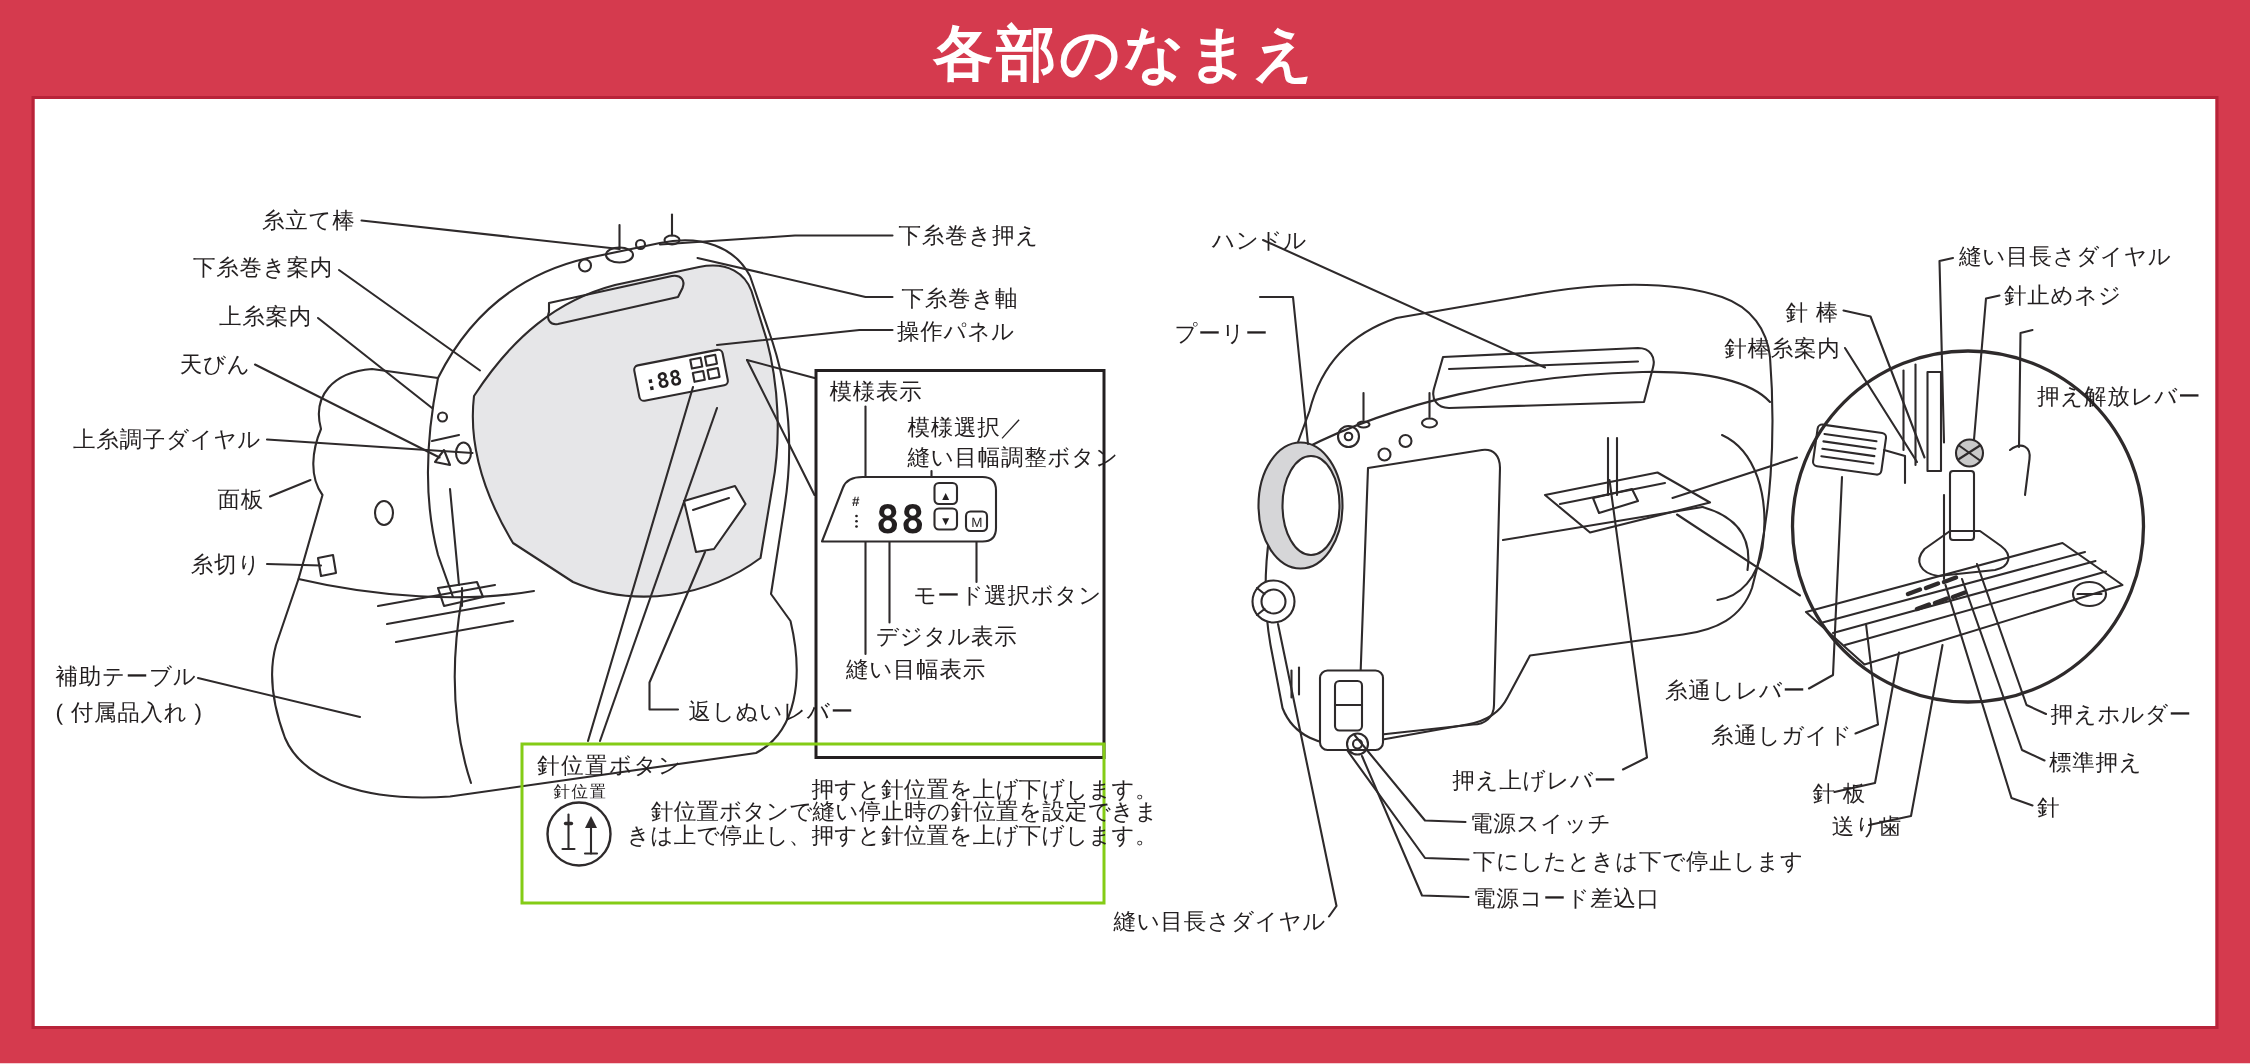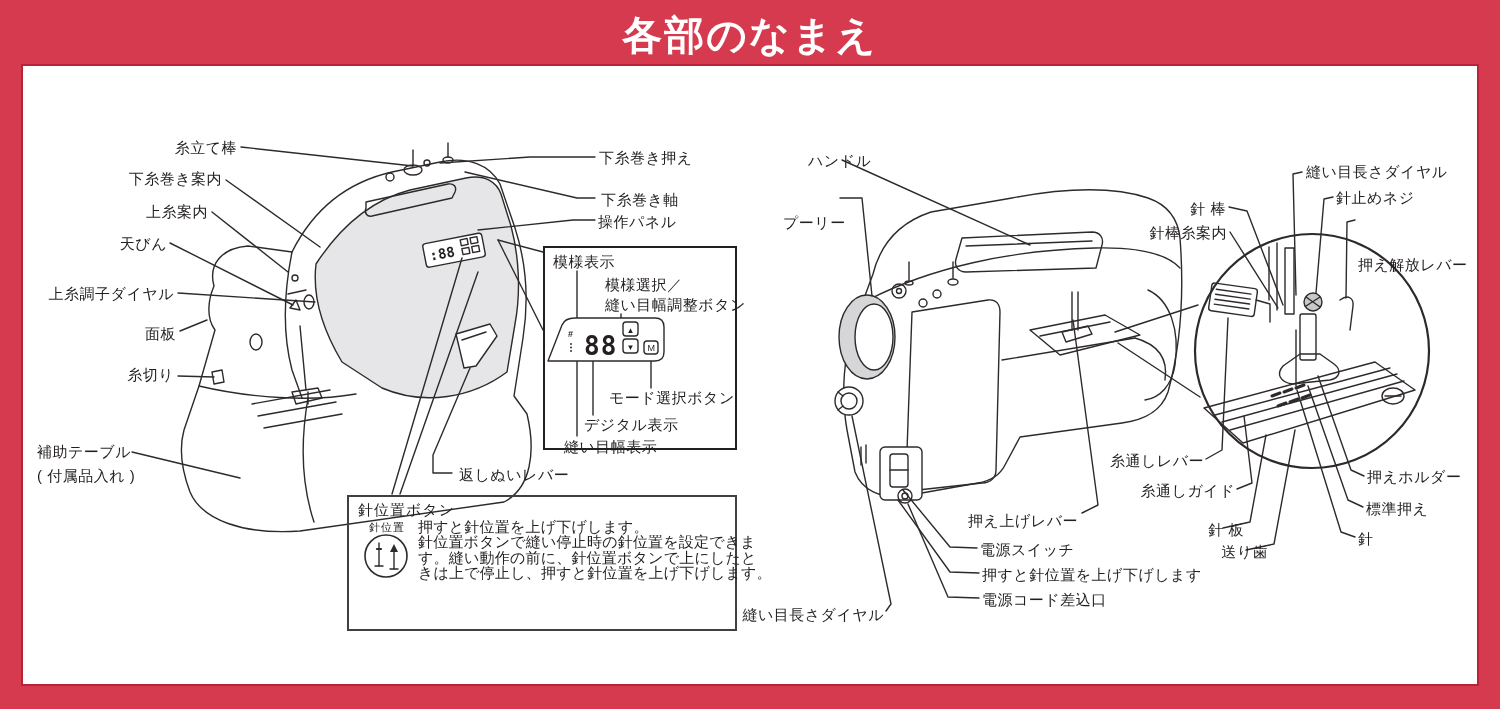--- a/index.html
+++ b/index.html
@@ -19,26 +19,26 @@
     background:#ffffff; outline:2px solid #b82339;
   }
   .art{ position:absolute; left:0; top:0; pointer-events:none; }
   .lbl{
     position:absolute; font-size:15px; line-height:18px; white-space:nowrap;
     color:#231f20; letter-spacing:0.5px;
   }
   .lbl.ra{ text-align:right; }
   .multiline div{ white-space:nowrap; }
   .callout-box{
-    position:absolute; left:543px; top:246px; width:194px; height:204px;
-    border:2px solid #231f20; background:transparent; box-sizing:border-box;font-family:Liberation Serif, serif;
+    position:absolute; left:543px; top:246px; width:194px; height:260px;
+    border:2px solid #231f20; background:transparent; box-sizing:border-box;
   }
   .needle-box{
-    position:absolute; left:347px; top:495px; width:390px; height:136px;
-    border:2px solid #404040; background:transparent; box-sizing:border-box;
+    position:absolute; left:347px; top:495px; width:390px; height:108px;
+    border:2px solid #84cc16; background:transparent; box-sizing:border-box;text-align:right;
   }
   .box-rel{ position:absolute; white-space:nowrap; }
   .np-title{ font-size:15px; letter-spacing:1px; }
   .np-icon-label{ font-size:11px; font-weight:normal; letter-spacing:1px; }
   .np-text{ font-size:15px; line-height:15.3px; letter-spacing:0.2px; }
 </style>
 </head>
 <body>
 
 <div class="page">
@@ -281,21 +281,21 @@
       </g>
     </g>
   </svg>
 
   <div class="lbl ra" style="right:1263px; top:139px;">糸立て棒</div>
   <div class="lbl ra" style="right:1278px; top:170px;">下糸巻き案内</div>
   <div class="lbl ra" style="right:1292px; top:203px;">上糸案内</div>
   <div class="lbl ra" style="right:1333px; top:235px;">天びん</div>
   <div class="lbl ra" style="right:1326px; top:285px;">上糸調子ダイヤル</div>
   <div class="lbl ra" style="right:1324px; top:325px;">面板</div>
-  <div class="lbl ra" style="right:1326px; top:368px;font-family:Liberation Mono, monospace;">糸切り</div>
+  <div class="lbl ra" style="right:1326px; top:368px;">糸切り</div>
   <div class="lbl multiline" style="left:37px; top:440px; line-height:24px;">
     <div>補助テーブル</div>
     <div>( 付属品入れ )</div>
   </div>
   <div class="lbl" style="left:599px; top:149px;">下糸巻き押え</div>
   <div class="lbl" style="left:601px; top:191px;">下糸巻き軸</div>
   <div class="lbl" style="left:598px; top:213px;">操作パネル</div>
   <div class="lbl" style="left:459px; top:466px;">返しぬいレバー</div>
 
   <div class="callout-box">
@@ -308,38 +308,37 @@
     <div class="box-rel lbl" style="left:39px; top:168px;">デジタル表示</div>
     <div class="box-rel lbl" style="left:19px; top:190px;">縫い目幅表示</div>
   </div>
 
   <div class="needle-box">
     <div class="box-rel np-title" style="left:9px; top:4px;">針位置ボタン</div>
     <div class="box-rel np-icon-label" style="left:20px; top:23px;">針位置</div>
     <div class="box-rel np-text multiline" style="left:69px; top:22px;">
       <div>押すと針位置を上げ下げします。</div>
       <div>針位置ボタンで縫い停止時の針位置を設定できま</div>
-      <div>す。縫い動作の前に、針位置ボタンで上にしたと</div>
       <div>きは上で停止し、押すと針位置を上げ下げします。</div>
     </div>
   </div>
 
   <div class="lbl" style="left:781px; top:152px;margin-left:27px;">ハンドル</div>
   <div class="lbl" style="left:783px; top:190px;margin-top:24px;">プーリー</div>
   <div class="lbl" style="left:1306px; top:163px;">縫い目長さダイヤル</div>
   <div class="lbl" style="left:1336px; top:189px;">針止めネジ</div>
   <div class="lbl" style="left:1358px; top:212px;margin-top:44px;">押え解放レバー</div>
   <div class="lbl ra" style="right:274px; top:200px;">針 棒</div>
   <div class="lbl ra" style="right:273px; top:224px;">針棒糸案内</div>
   <div class="lbl ra" style="right:296px; top:452px;">糸通しレバー</div>
   <div class="lbl ra" style="right:265px; top:482px;">糸通しガイド</div>
   <div class="lbl ra" style="right:422px; top:512px;">押え上げレバー</div>
   <div class="lbl ra" style="right:256px; top:521px;">針 板</div>
   <div class="lbl ra" style="right:232px; top:543px;">送り歯</div>
   <div class="lbl" style="left:980px; top:541px;">電源スイッチ</div>
-  <div class="lbl" style="left:982px; top:566px;">押すと針位置を上げ下げします</div>
+  <div class="lbl" style="left:982px; top:566px;">下にしたときは下で停止します</div>
   <div class="lbl" style="left:982px; top:591px;">電源コード差込口</div>
   <div class="lbl ra" style="right:616px; top:606px;">縫い目長さダイヤル</div>
   <div class="lbl" style="left:1367px; top:468px;">押えホルダー</div>
   <div class="lbl" style="left:1366px; top:500px;">標準押え</div>
   <div class="lbl" style="left:1358px; top:530px;">針</div>
 
 </div>
 
 </body></html>

